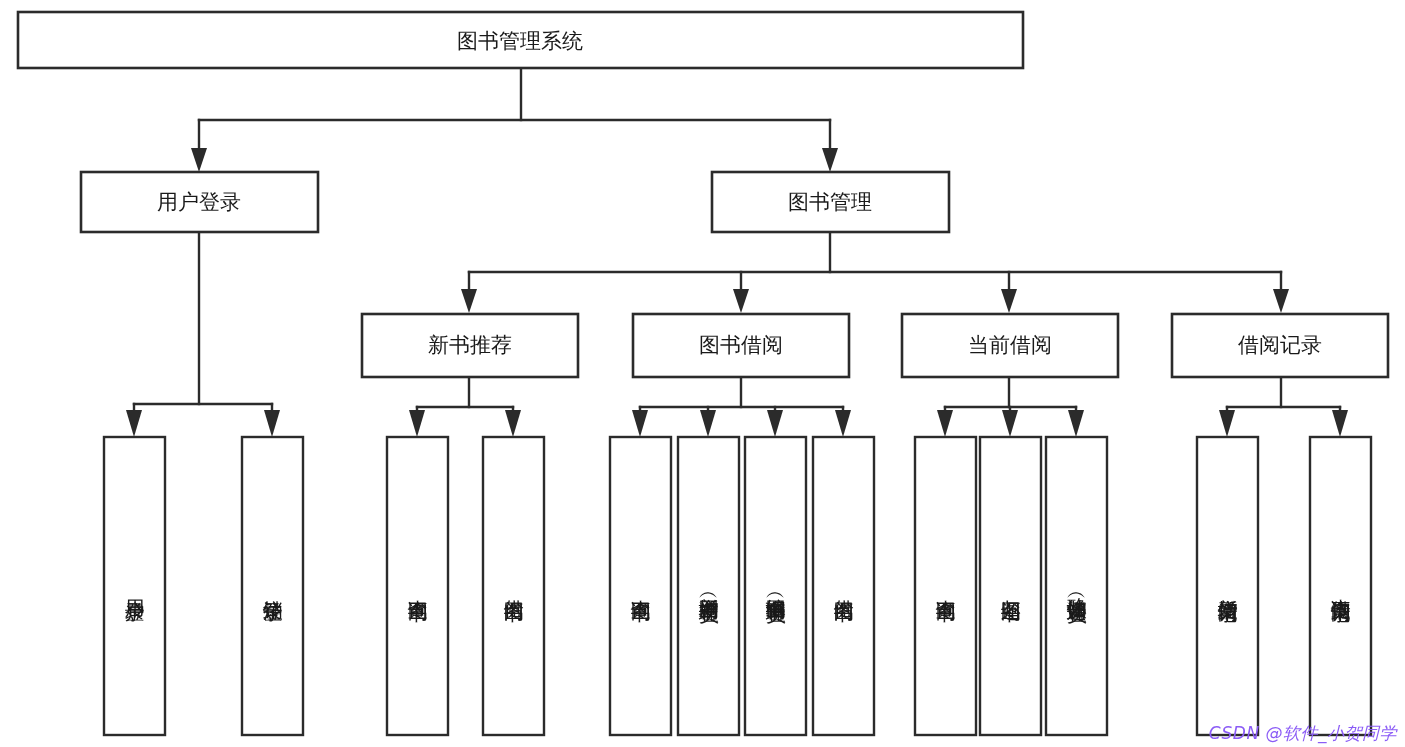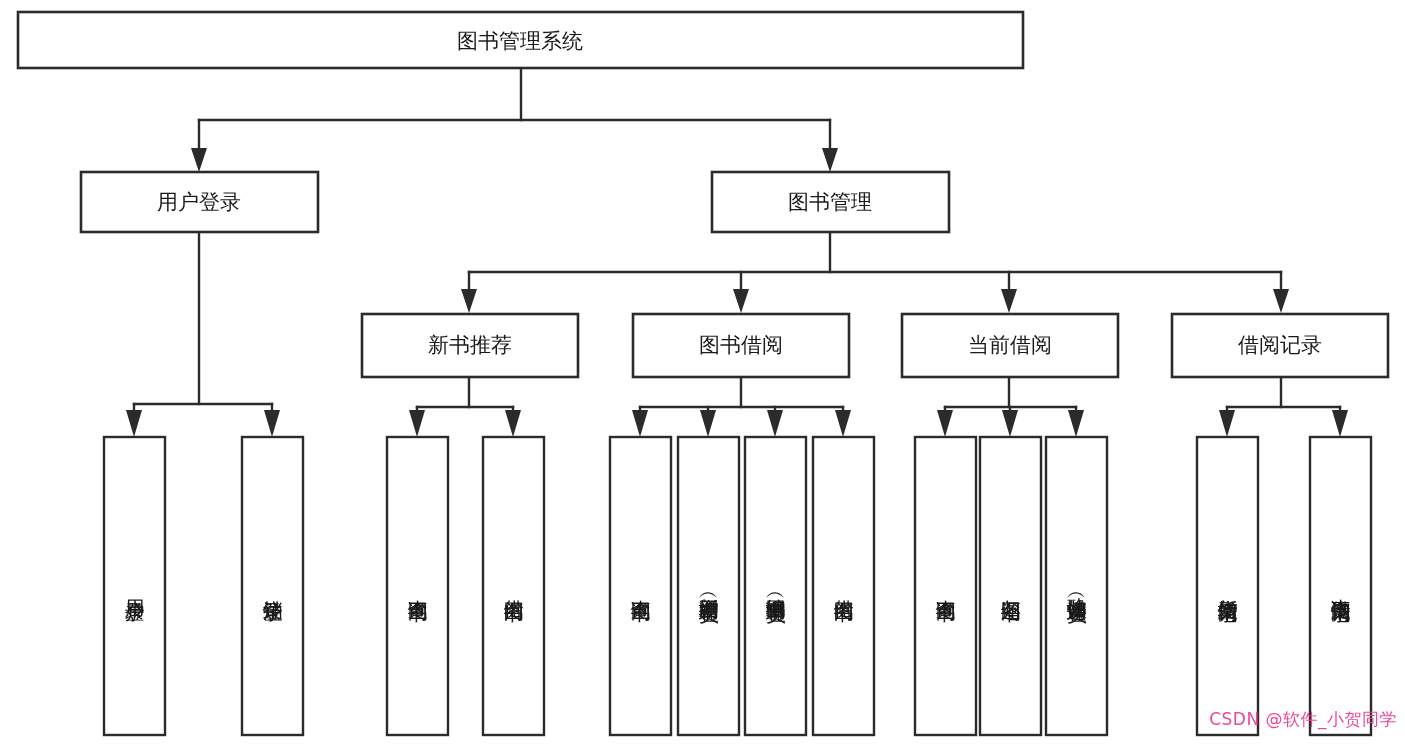--- a/index.html
+++ b/index.html
@@ -70,27 +70,28 @@
     display: flex;
     align-items: center;
     justify-content: center;
     width: 100%;
     height: 100%;
     letter-spacing: 1px;
   }
   .watermark {
     position: absolute;
     right: 8px;
-    bottom: 16px;
+    bottom: 2px;
     font-family: "DejaVu Sans", "Liberation Sans", sans-serif;
     font-size: 17px;
-    color: #ec4899;
+    color: #8b5cf6;
     letter-spacing: 0.5px;
     user-select: none;
     white-space: nowrap;
+    font-style: italic;
   }
 </style>
 </head>
 <body>
 
 <div id="diagram-root">
 
   <svg id="flow" viewBox="0 0 1405 747" xmlns="http://www.w3.org/2000/svg">
 
     <g>

